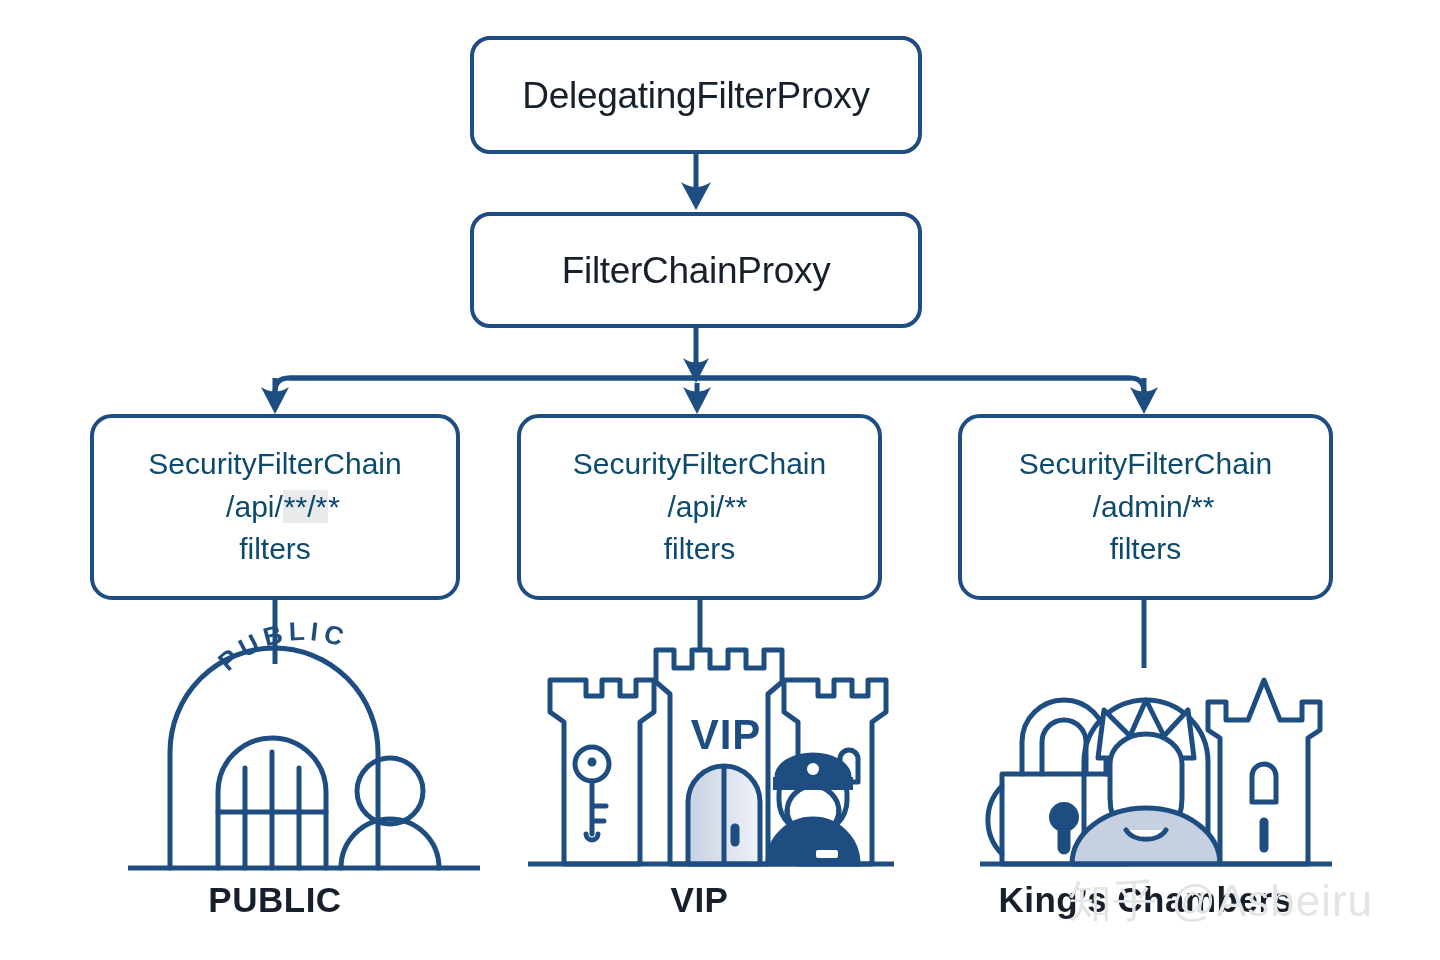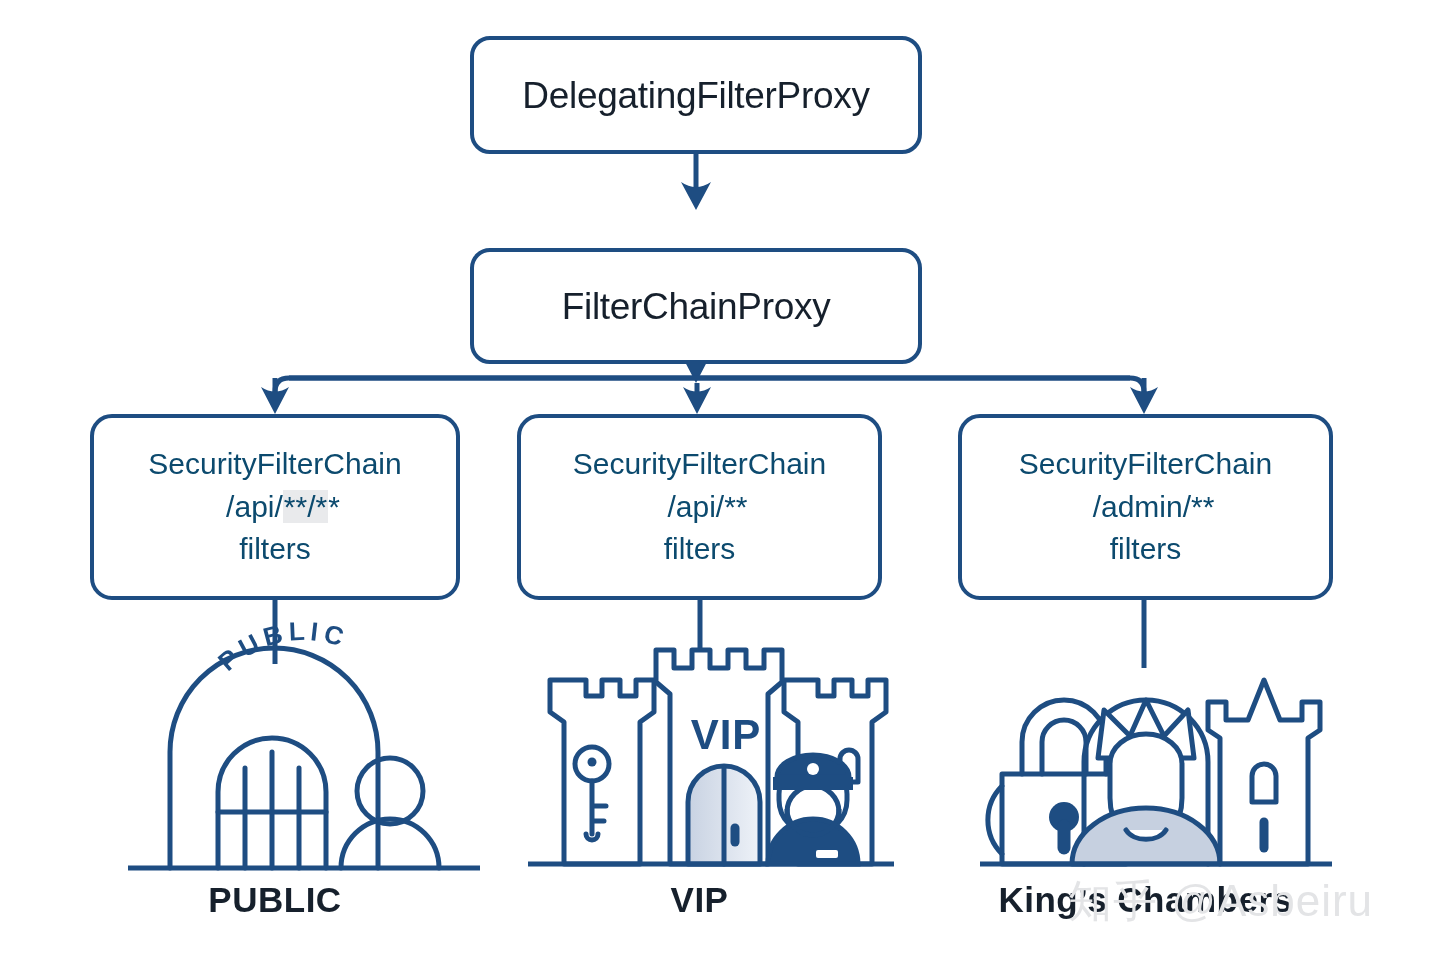--- a/index.html
+++ b/index.html
@@ -36,21 +36,20 @@
   }
   #box-dfp {
     left: 470px; top: 36px;
     width: 452px; height: 118px;
     border-radius: 20px;
   }
   #box-fcp {
     left: 470px; top: 212px;
     width: 452px; height: 116px;
     border-radius: 20px;
-    margin-top: 36px;
   }
   .box-title-lg {
     font-size: 37px;
     letter-spacing: -0.3px;
     line-height: 1;
     white-space: nowrap;
   }
 
   .chain-box {
     width: 370px;

